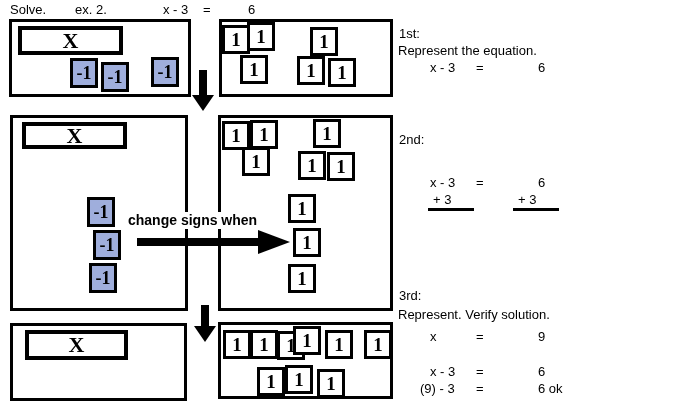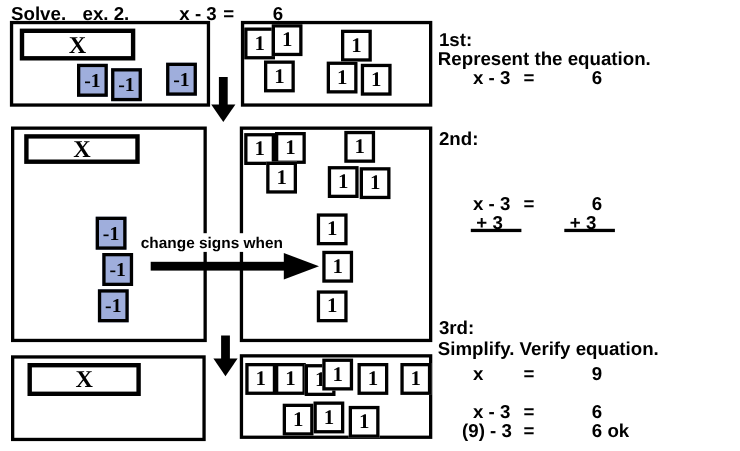--- a/index.html
+++ b/index.html
@@ -43,21 +43,21 @@
     font-weight: bold;
     font-size: 19px;
     line-height: 1;
   }
   .tile.neg {
     width: 28px;
     height: 30px;
     background: var(--neg-fill, #9FAEDC);
     font-size: 18px;
   }
-  .t13 { position: absolute; font-weight: bold; font-size: 17px; line-height: 1.15; white-space: nowrap; }
+  .t13 { position: absolute; font-weight: normal; font-size: 13px; line-height: 1.15; white-space: nowrap; }
   .t14 { position: absolute; font-weight: bold; font-size: 14px; line-height: 1.1; white-space: nowrap; background: #fff; z-index: 6; padding: 1px 2px; }
   .step { position: absolute; left: 397px; width: 274px; }
   .step .t13 { position: absolute; }
   .uline { position: absolute; height: 3px; background: #000; }
   .vbar { position: absolute; background: #000; }
   .vhead {
     position: absolute;
     width: 0; height: 0;
     border-left: 11px solid transparent;
     border-right: 11px solid transparent;
@@ -216,33 +216,33 @@
 
   <div class="step" style="top:27px; height:60px;">
     <span class="t13" style="left:2px; top:0px;">1st:</span>
     <span class="t13" style="left:1px; top:17px;">Represent the equation.</span>
     <span class="t13" style="left:33px; top:34px;">x - 3</span>
     <span class="t13" style="left:79px; top:34px;">=</span>
     <span class="t13" style="left:141px; top:34px;">6</span>
   </div>
 
   <div class="step" style="top:117px; height:100px;">
-    <span class="t13" style="left:2px; top:0px;text-align:right;">2nd:</span>
+    <span class="t13" style="left:2px; top:16px;text-align:right;">2nd:</span>
     <span class="t13" style="left:33px; top:59px;">x - 3</span>
     <span class="t13" style="left:79px; top:59px;">=</span>
     <span class="t13" style="left:141px; top:59px;">6</span>
     <span class="t13" style="left:36px; top:76px;">+ 3</span>
     <span class="t13" style="left:121px; top:76px;">+ 3</span>
     <div class="uline" style="left:31px; top:91px; width:46px;"></div>
     <div class="uline" style="left:116px; top:91px; width:46px;"></div>
   </div>
 
   <div class="step" style="top:289px; height:112px;">
     <span class="t13" style="left:2px; top:0px;">3rd:</span>
-    <span class="t13" style="left:1px; top:19px;">Simplify. Verify equation.</span>
+    <span class="t13" style="left:1px; top:19px;">Represent. Verify solution.</span>
     <span class="t13" style="left:33px; top:41px;">x</span>
     <span class="t13" style="left:79px; top:41px;">=</span>
     <span class="t13" style="left:141px; top:41px;">9</span>
     <span class="t13" style="left:33px; top:76px;">x - 3</span>
     <span class="t13" style="left:79px; top:76px;">=</span>
     <span class="t13" style="left:141px; top:76px;">6</span>
     <span class="t13" style="left:23px; top:93px;">(9) - 3</span>
     <span class="t13" style="left:79px; top:93px;">=</span>
     <span class="t13" style="left:141px; top:93px;">6 ok</span>
   </div>

